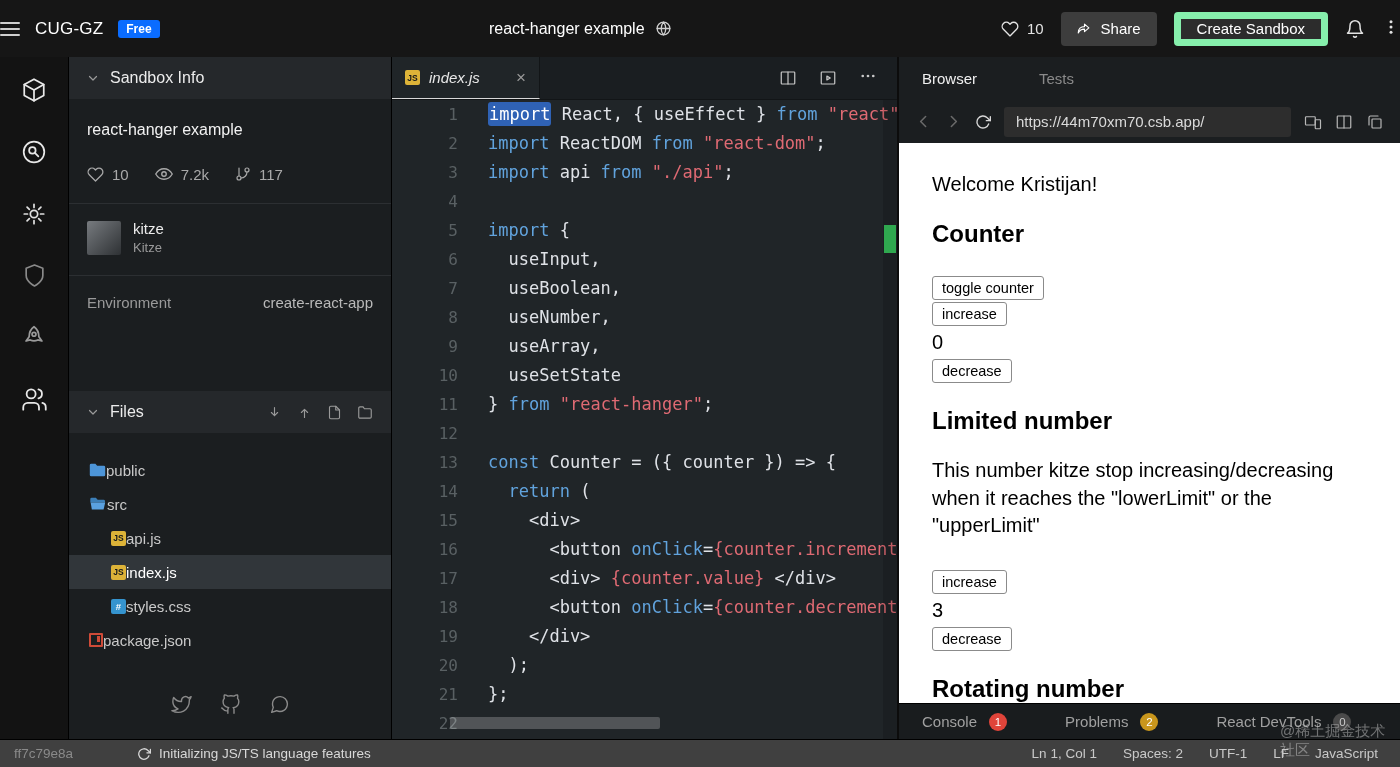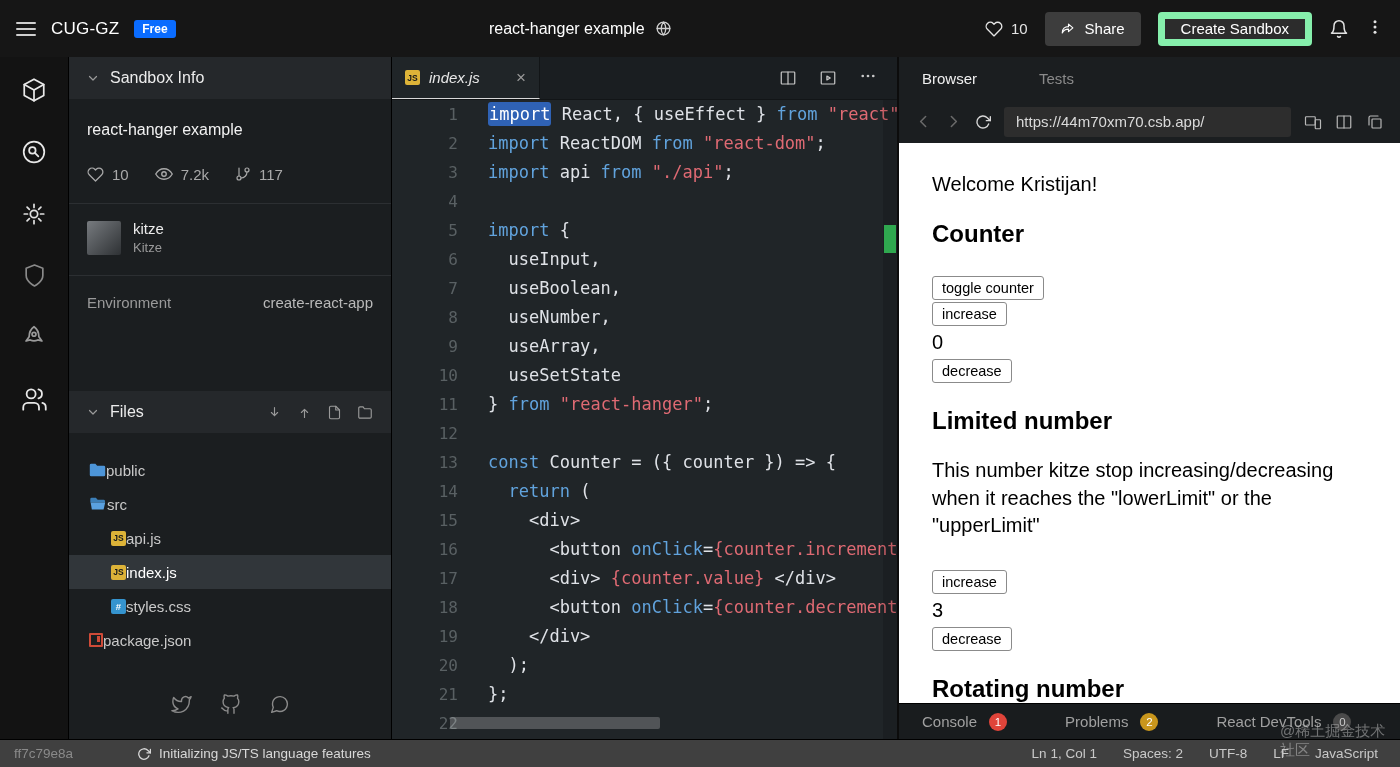--- a/index.html
+++ b/index.html
@@ -3,21 +3,21 @@
 <meta charset="utf-8">
 <style>
   *{margin:0;padding:0;box-sizing:border-box}
   html,body{width:1400px;height:767px;overflow:hidden;background:#000;
     font-family:"Liberation Sans",sans-serif;-webkit-font-smoothing:antialiased}
   .app{position:relative;width:1400px;height:767px;background:#111}
   .svg{fill:none;stroke:currentColor;stroke-width:1.8;stroke-linecap:round;stroke-linejoin:round;display:block}
 
   
   .topbar{position:absolute;left:0;top:0;width:1400px;height:57px;background:#161616;
-    display:flex;align-items:center;padding:0 16px;z-index:5}
+    display:flex;align-items:center;padding:0 0;z-index:5}
   .topbar-left{display:flex;align-items:center;gap:15px}
   .burger{width:20px;display:flex;flex-direction:column;gap:4px;cursor:pointer}
   .burger span{height:2px;background:#cfcfcf;border-radius:1px}
   .team{font-size:17px;color:#fff;letter-spacing:.2px}
   .free{background:#0a6cff;color:#fff;font-size:12px;font-weight:bold;padding:2px 8px;border-radius:3px}
   .topbar-center{flex:1;display:flex;justify-content:center;align-items:center;gap:10px;color:#fff;font-size:16px}
   .topbar-center .globe{color:#cfcfcf}
   .topbar-right{display:flex;align-items:center;gap:17px;color:#e3e3e3}
   .likes{display:flex;align-items:center;gap:8px;font-size:15px;cursor:pointer}
   .tb-btn{height:34px;display:flex;align-items:center;gap:9px;padding:0 16px;border-radius:4px;
@@ -567,20 +567,20 @@
           <svg class="svg" width="14" height="14" viewBox="0 0 24 24" style="stroke-width:2.2">
             <path d="M23 4v6h-6"></path>
             <path d="M20.49 15a9 9 0 1 1-2.12-9.36L23 10"></path>
           </svg>
         </span>
       <span>Initializing JS/TS language features</span>
     </span>
     <span class="status-right">
       <span>Ln 1, Col 1</span>
       <span>Spaces: 2</span>
-      <span>UTF-8</span>
+      <span>UTF-1</span>
       <span>LF</span>
       <span>JavaScript</span>
     </span>
   </div>
 
   <div class="watermark">@稀土掘金技术社区</div>
 </div>
 
 </body></html>

